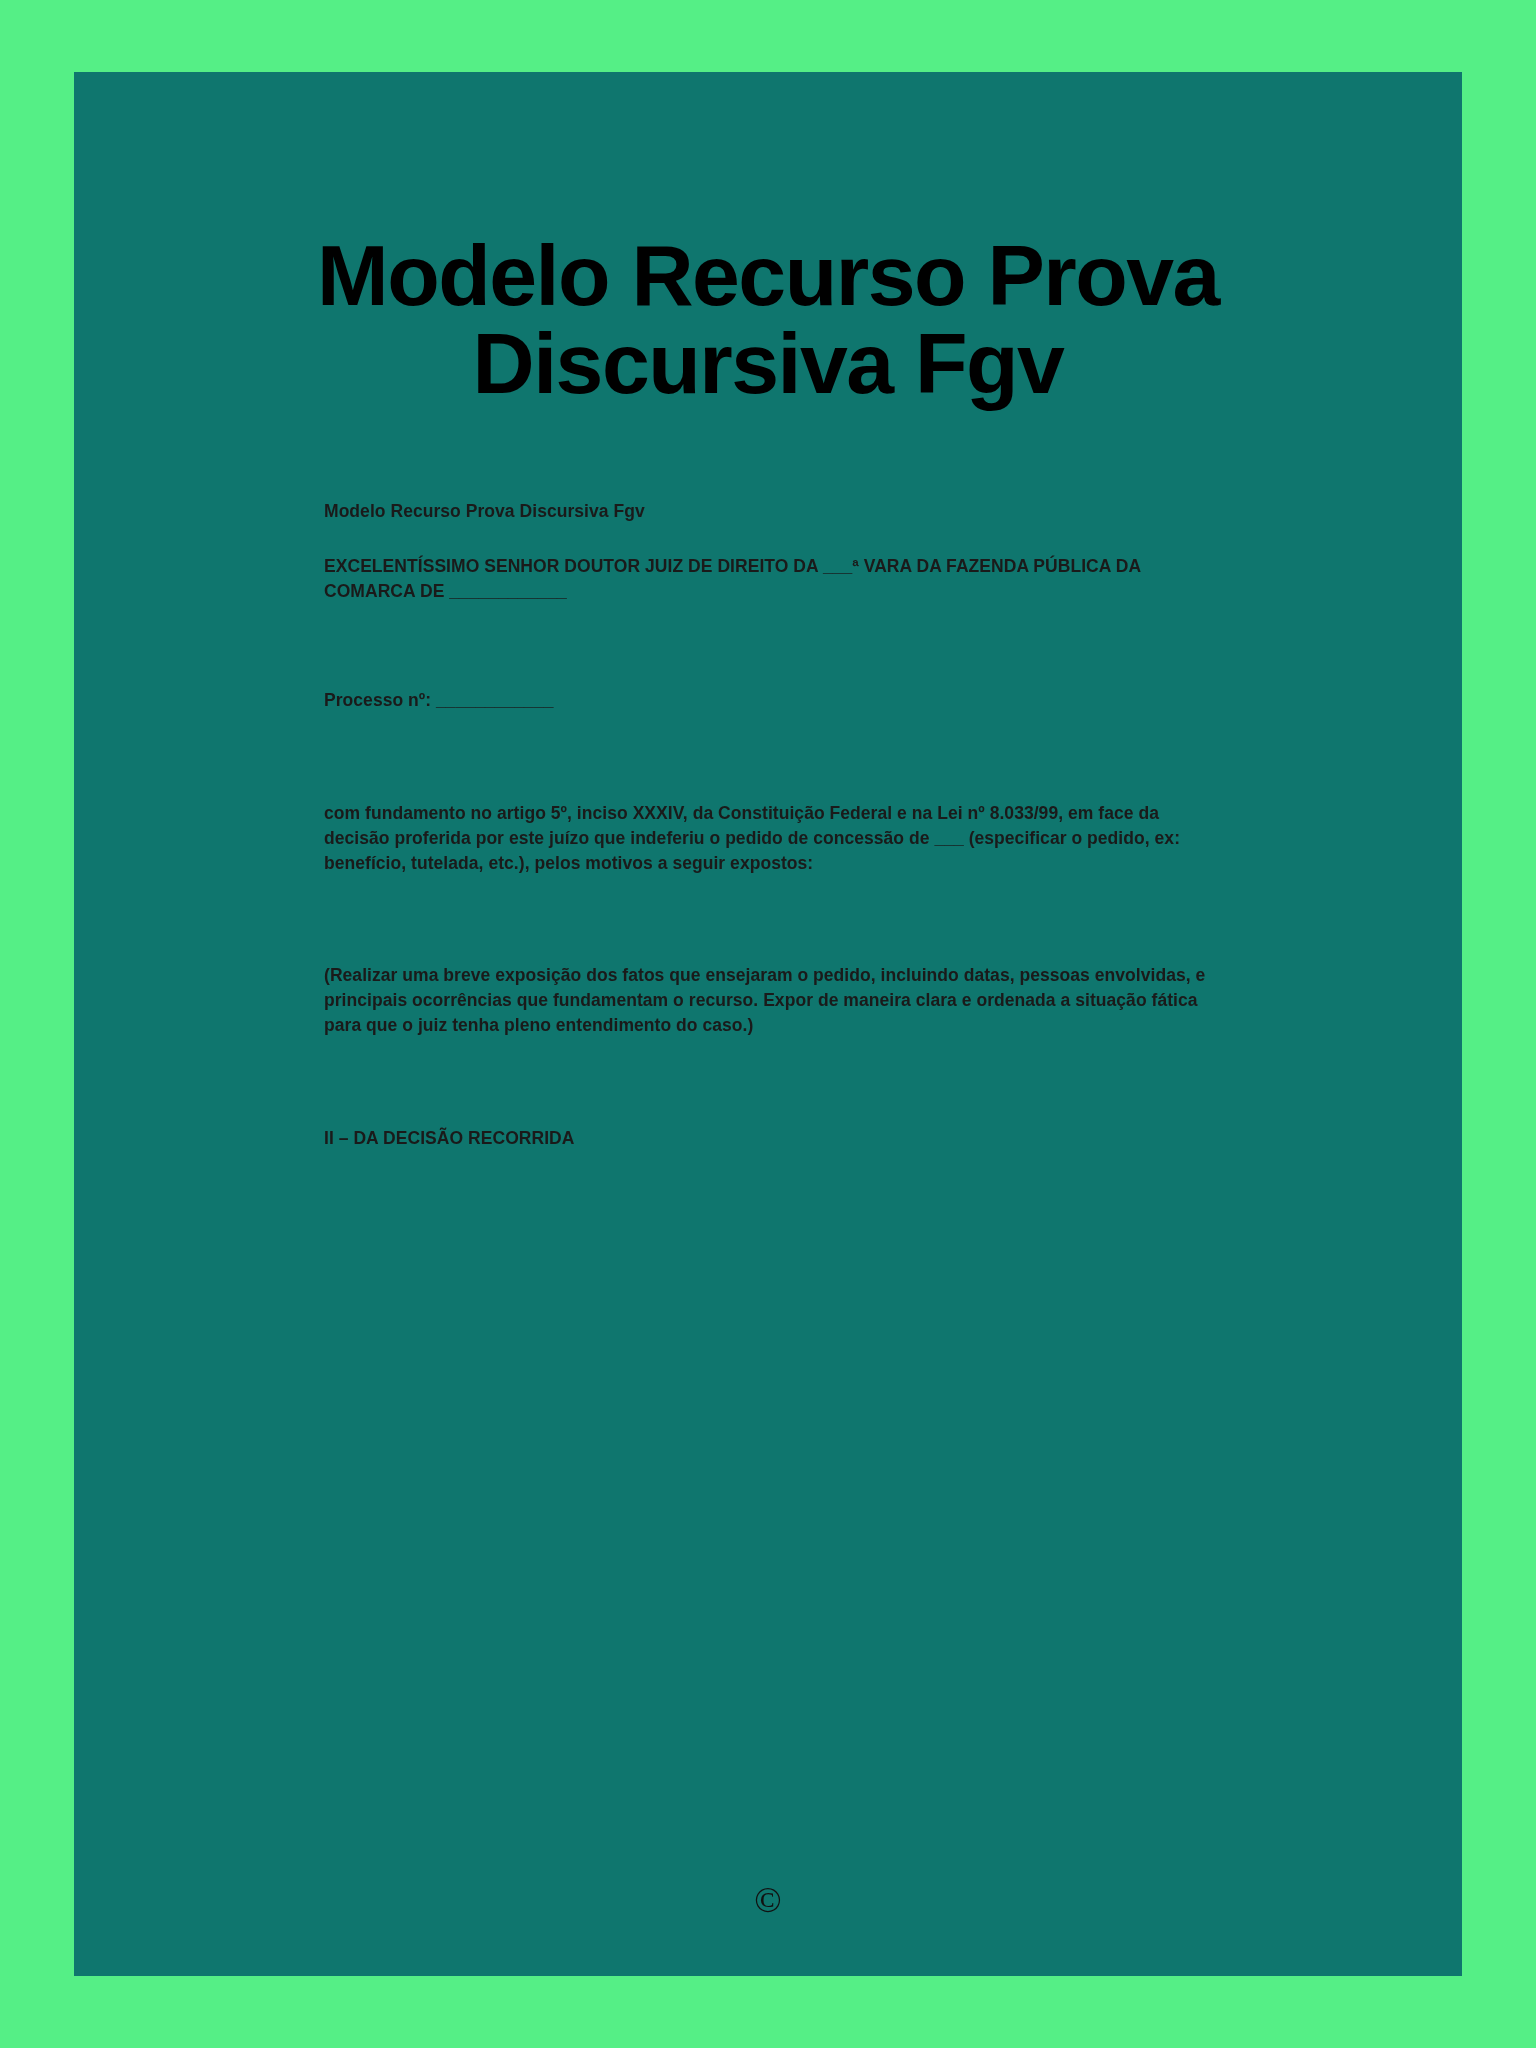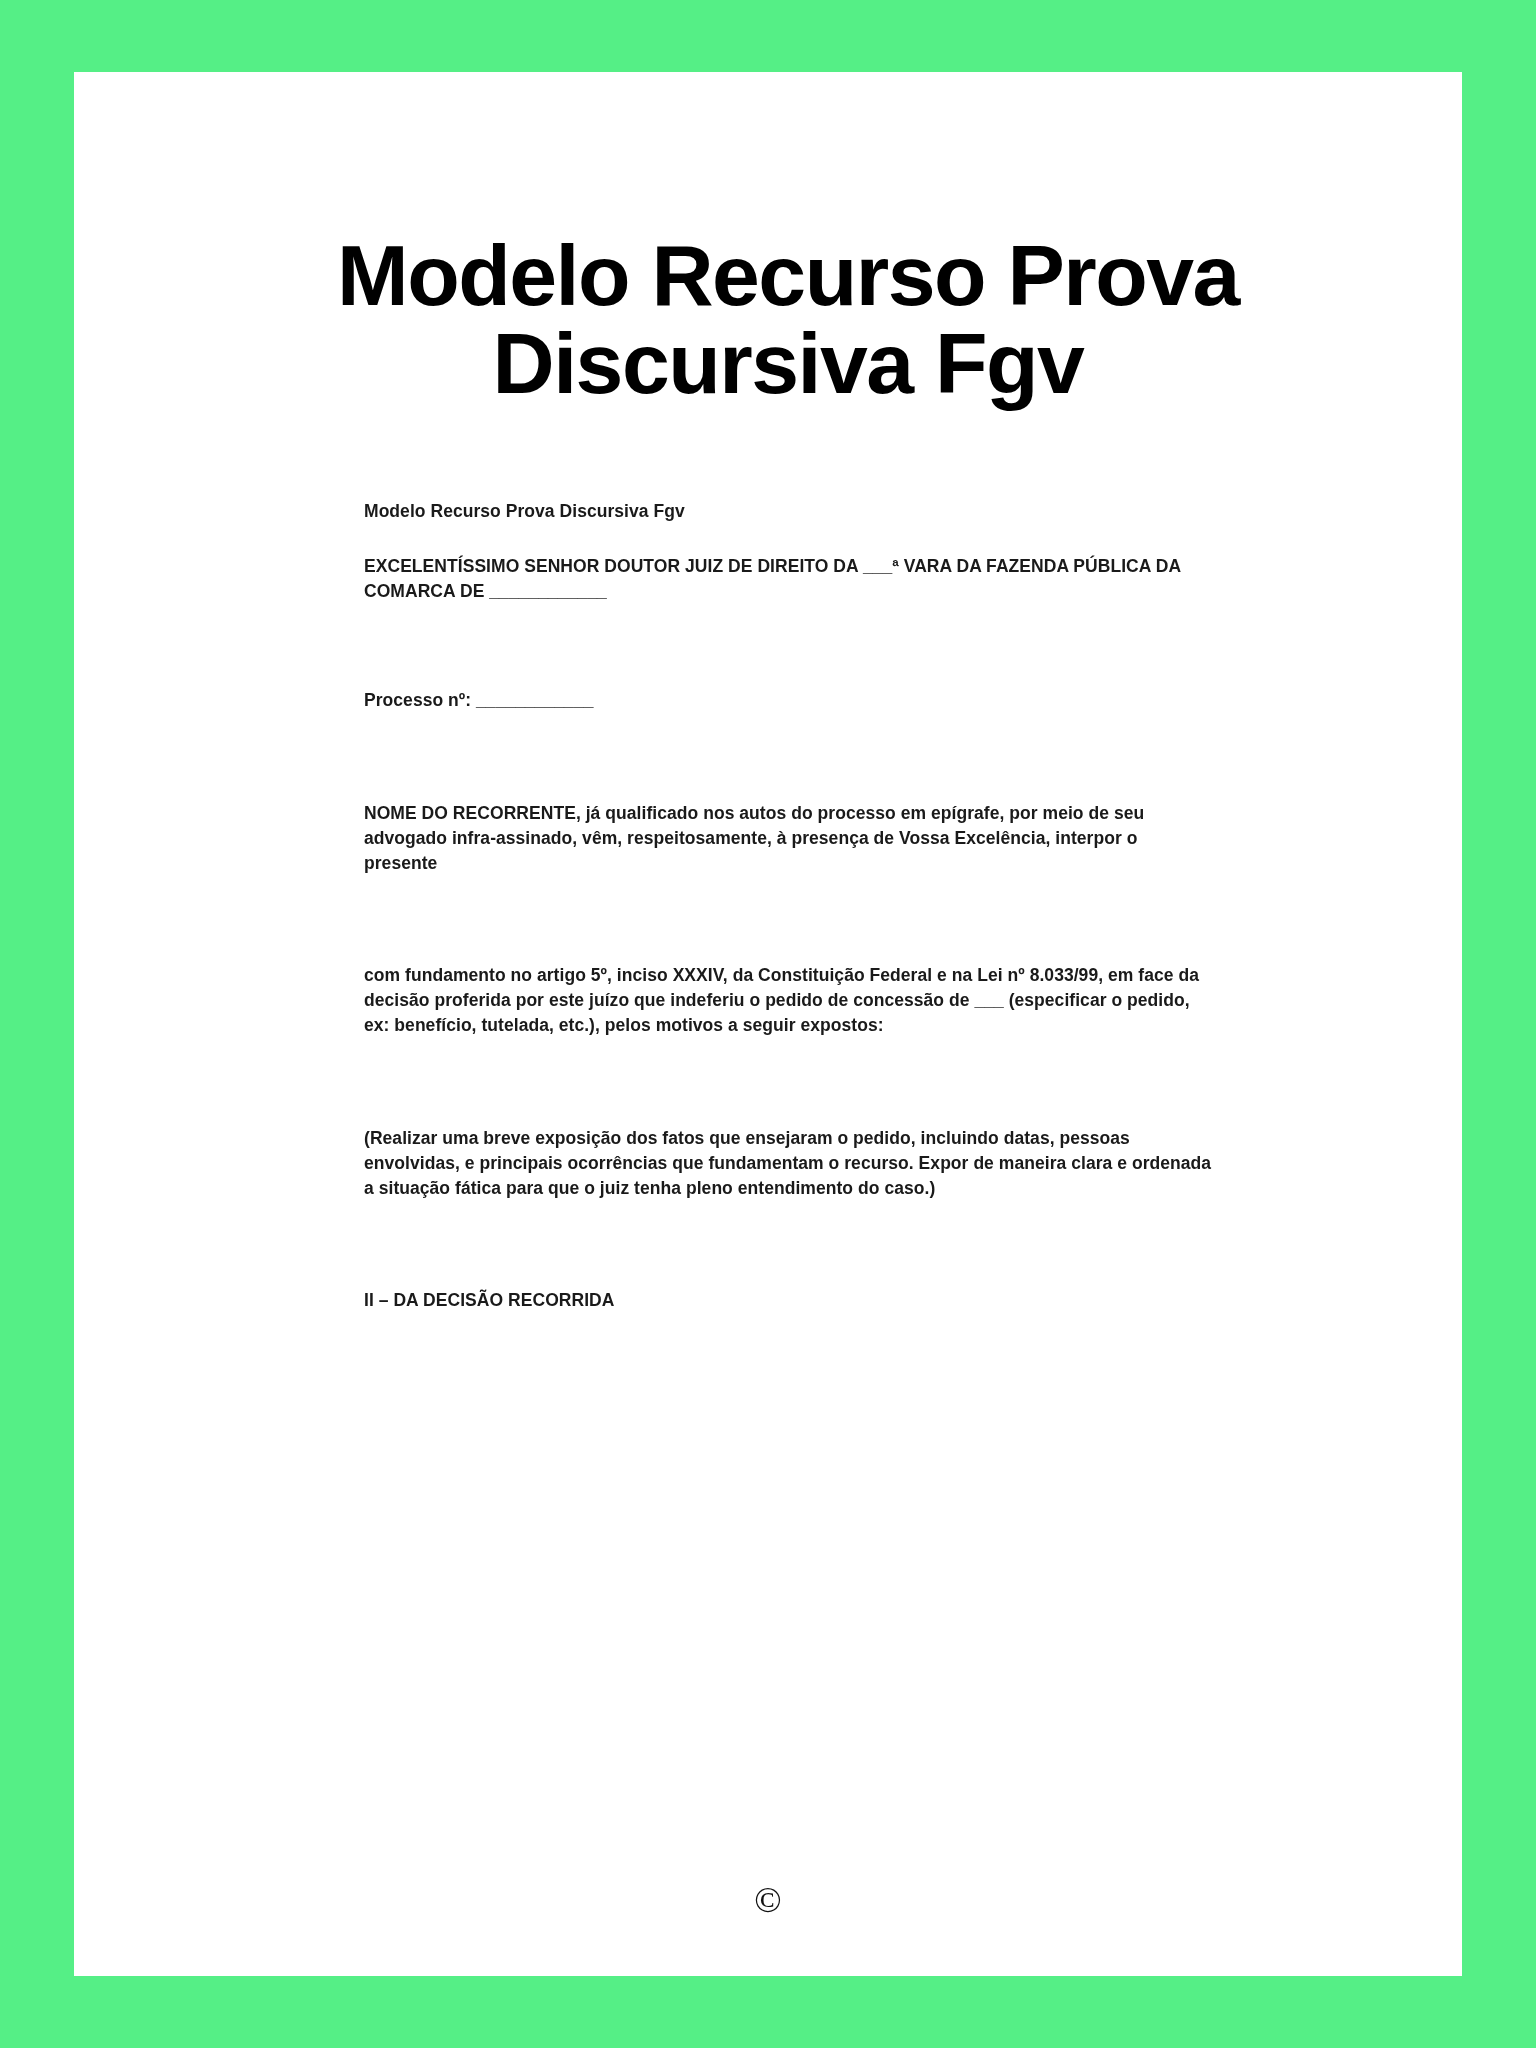--- a/index.html
+++ b/index.html
@@ -12,24 +12,23 @@
     background: #55ef86;
     font-family: "Liberation Sans", sans-serif;
     -webkit-font-smoothing: antialiased;
   }
   .page {
     position: absolute;
     left: 74px;
     top: 72px;
     width: 1388px;
     height: 1904px;
-    background: #ffffff;
+    background: #0f766e;
     box-sizing: border-box;
     overflow: hidden;
-    padding-left: 40px;
   }
   .title {
     margin: 0;
     padding: 160px 90px 0 90px;
     text-align: center;
     font-size: 86px;
     line-height: 1.02;
     font-weight: 700;
     letter-spacing: -1.5px;
     color: #000000;
@@ -76,21 +75,20 @@
   <h1 class="title">Modelo Recurso Prova Discursiva Fgv</h1>
 
   <div class="body-wrap">
 
     <p class="doc-p tight">Modelo Recurso Prova Discursiva Fgv</p>
 
     <p class="doc-p gap-lg">EXCELENTÍSSIMO SENHOR DOUTOR JUIZ DE DIREITO DA ___ª VARA DA FAZENDA PÚBLICA DA COMARCA DE ____________</p>
 
     <p class="doc-p gap-xl">Processo nº: ____________</p>
 
-    <p class="doc-p gap-xl">NOME DO RECORRENTE, já qualificado nos autos do processo em epígrafe, por meio de seu advogado infra-assinado, vêm, respeitosamente, à presença de Vossa Excelência, interpor o presente</p>
 
 
     <p class="doc-p gap-xl">com fundamento no artigo 5º, inciso XXXIV, da Constituição Federal e na Lei nº 8.033/99, em face da decisão proferida por este juízo que indeferiu o pedido de concessão de ___ (especificar o pedido, ex: benefício, tutelada, etc.), pelos motivos a seguir expostos:</p>
 
 
     <p class="doc-p gap-xl">(Realizar uma breve exposição dos fatos que ensejaram o pedido, incluindo datas, pessoas envolvidas, e principais ocorrências que fundamentam o recurso. Expor de maneira clara e ordenada a situação fática para que o juiz tenha pleno entendimento do caso.)</p>
 
     <p class="doc-p gap-xl">II – DA DECISÃO RECORRIDA</p>
 
 

